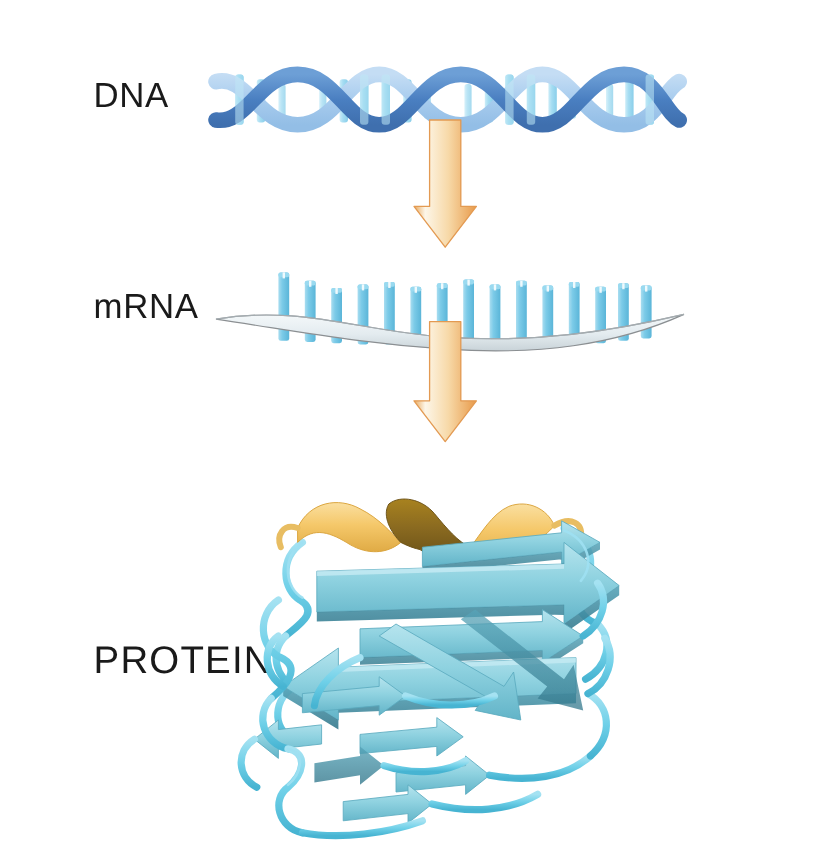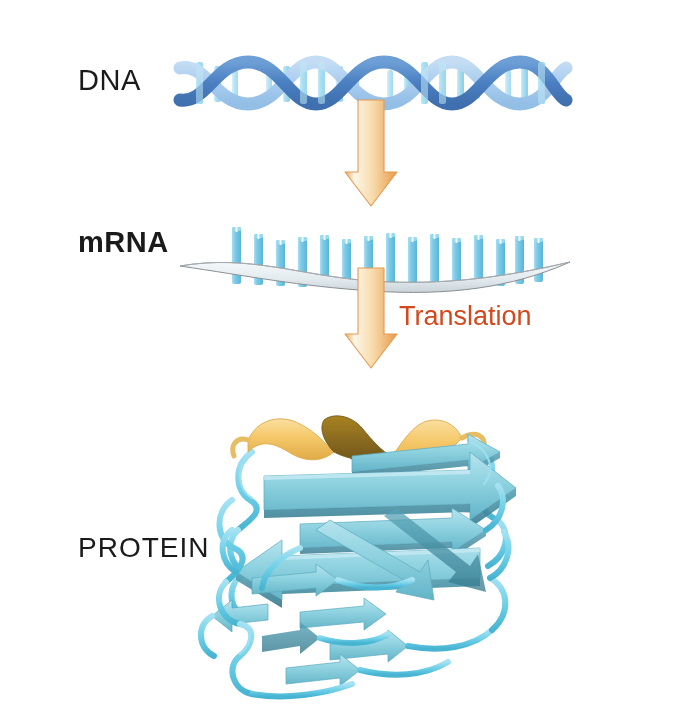--- a/index.html
+++ b/index.html
@@ -25,22 +25,22 @@
     position: absolute;
     color: #1a1a1a;
     font-family: "Liberation Sans", sans-serif;
     font-size: 29px;
     font-weight: 400;
     letter-spacing: 0.5px;
     white-space: nowrap;
     line-height: 1;
   }
   #label-dna   { left: 78px;  top: 66px; }
-  #label-mrna  { left: 78px;  top: 228px; font-weight: bold; }
-  #label-protein { left: 78px; top: 534px; font-size: 28px; letter-spacing: 1px; }
+  #label-mrna  { left: 78px;  top: 242px; }
+  #label-protein { left: 78px; top: 534px; font-size: 32px; letter-spacing: 1px; }
 
   .process-label {
     position: absolute;
     color: #d2491e;
     font-family: "Liberation Sans", sans-serif;
     font-size: 27px;
     font-weight: 400;
     white-space: nowrap;
     line-height: 1;
   }
@@ -59,21 +59,20 @@
 
 <div id="stage">
 
   <div class="label" id="label-dna">DNA</div>
 
   <div class="label" id="label-mrna">mRNA</div>
 
   <div class="label" id="label-protein">PROTEIN</div>
 
 
-  <div class="process-label" id="label-translation" style="color: rgb(210, 73, 30);">Translation</div>
 
   <svg class="layer" width="700" height="720" viewBox="0 0 700 720">
     <defs>
 
       <linearGradient id="gStrandDark" x1="0" y1="0" x2="0" y2="1">
         <stop offset="0%" stop-color="#6d9fd6"></stop>
         <stop offset="50%" stop-color="#4a7fc1"></stop>
         <stop offset="100%" stop-color="#3f6fae"></stop>
       </linearGradient>
       <linearGradient id="gStrandLight" x1="0" y1="0" x2="0" y2="1">

